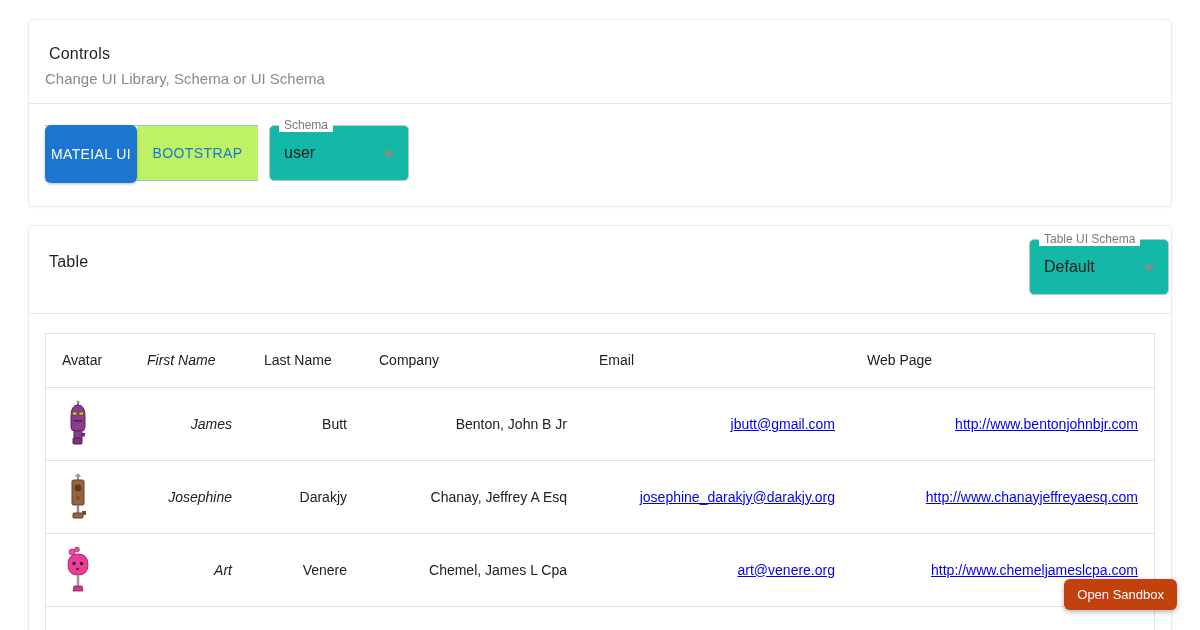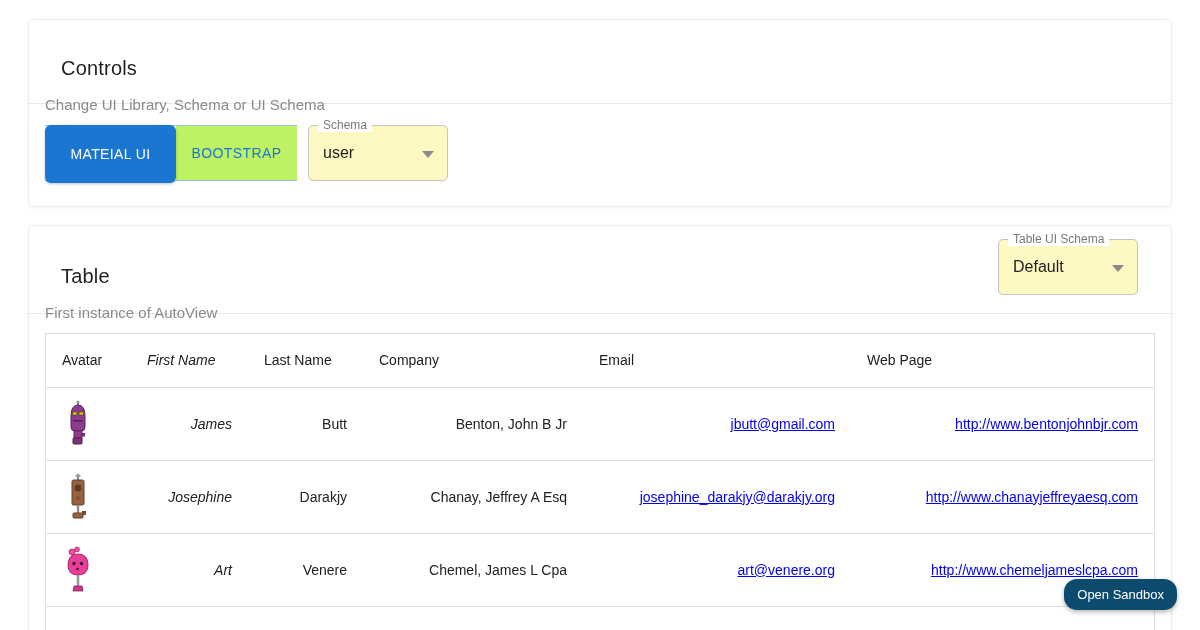--- a/index.html
+++ b/index.html
@@ -18,40 +18,40 @@
     background: #fff;
     border: 1px solid #ececec;
     border-radius: 5px;
     box-shadow: 0 1px 3px rgba(0,0,0,0.05);
   }
   #controls-card { top: 19px; height: 188px; }
   #table-card   { top: 225px; height: 480px; }
 
   .card-header { position: relative; height: 84px; padding: 21px 16px 0 16px; border-bottom: 1px solid #e7e7e7; }
   #table-card .card-header { height: 88px; padding-top: 23px; }
-  .card-title { margin: 16px; font-size: 20px; font-weight: 500; letter-spacing: 0.2px; color: #1f1f1f; }
+  .card-title { margin: 4px; font-size: 16px; font-weight: 500; letter-spacing: 0.2px; color: #1f1f1f; }
   .card-subtitle { margin: 7px 0 0 0; font-size: 15px; color: #8a8a8a; }
 
   .controls-content { display: flex; align-items: flex-start; padding: 21px 16px 0 16px; }
 
   
   .tab-group {
     display: inline-flex;
     height: 56px;
     border-top: 1px solid rgba(25,118,210,0.45);
     border-bottom: 1px solid rgba(25,118,210,0.45);
   }
   .tab {
     display: flex; align-items: center; justify-content: center;
     font-size: 14px; font-weight: 500; letter-spacing: 0.4px;
     cursor: pointer;
     user-select: none;
   }
   .tab.active {
-    width: 131px;
+    width: 92px;
     margin: -1px 0;
     height: 58px;
     background: #1b76d2;
     color: #fff;
     border-radius: 6px;
     box-shadow: 0 1px 3px rgba(0,0,0,0.25);
     z-index: 1;
   }
   .tab.inactive {
     width: 121px;
@@ -61,41 +61,41 @@
 
   
   .outlined-select {
     position: relative;
     width: 140px; height: 56px;
     border: 1px solid #c4c4c4;
     border-radius: 5px;
     display: flex; align-items: center;
     padding: 0 14px;
     cursor: pointer;
-    background: #fef9c3;
+    background: #14b8a6;
   }
   .schema-select { margin-left: 11px; }
   .select-label {
     position: absolute;
     top: -8px; left: 9px;
     padding: 0 5px;
     background: #fff;
     font-size: 12px;
     color: #7a7a7a;
     white-space: nowrap;
   }
   .select-value { font-size: 16px; color: #212121; }
   .select-caret {
     position: absolute; right: 13px; top: 25px;
     width: 0; height: 0;
     border-left: 6px solid transparent;
     border-right: 6px solid transparent;
     border-top: 7px solid #8b8b8b;
   }
-  .header-select { position: absolute; top: 13px; right: 33px; margin-left: 40px; }
+  .header-select { position: absolute; top: 13px; right: 2px; margin-left: 40px; }
 
   
   .table-wrapper {
     margin: 19px 16px 0 16px;
     border: 1px solid #e0e0e0;
   }
   table { width: 100%; border-collapse: collapse; table-layout: fixed; }
   th {
     height: 53px;
     text-align: left;
@@ -120,27 +120,27 @@
   th.col2, td.col2 { width: 115px; }
   th.col3, td.col3 { width: 220px; }
   th.col4, td.col4 { width: 268px; }
   a.cell-link { color: #0000ee; text-decoration: underline; cursor: pointer; }
   .avatar-box { width: 32px; height: 48px; display: block; }
 
   
   .open-sandbox {
     position: fixed;
     right: 23px; bottom: 20px;
-    background: #0c4a6e;
+    background: #c2410c;
     color: #fff;
     font-size: 13px;
     font-family: "Liberation Sans", sans-serif;
     padding: 8px 13px;
     border: none;
-    border-radius: 13px;
+    border-radius: 6px;
     cursor: pointer;
     box-shadow: 0 2px 5px rgba(0,0,0,0.3);
     z-index: 10;
   }
 </style>
 </head>
 <body>
 
 <div class="card" id="controls-card">
   <div class="card-header">
@@ -160,21 +160,20 @@
       <span class="select-label">Schema</span>
       <span class="select-value">user</span>
       <span class="select-caret"></span>
     </div>
   </div>
 </div>
 
 <div class="card" id="table-card">
   <div class="card-header">
     <h2 class="card-title">Table</h2>
-    <p class="card-subtitle">First instance of AutoView</p>
     <div class="outlined-select header-select">
       <span class="select-label">Table UI Schema</span>
       <span class="select-value">Default</span>
       <span class="select-caret"></span>
     </div>
   </div>
   <div class="table-wrapper">
     <table>
       <thead>
         <tr>

